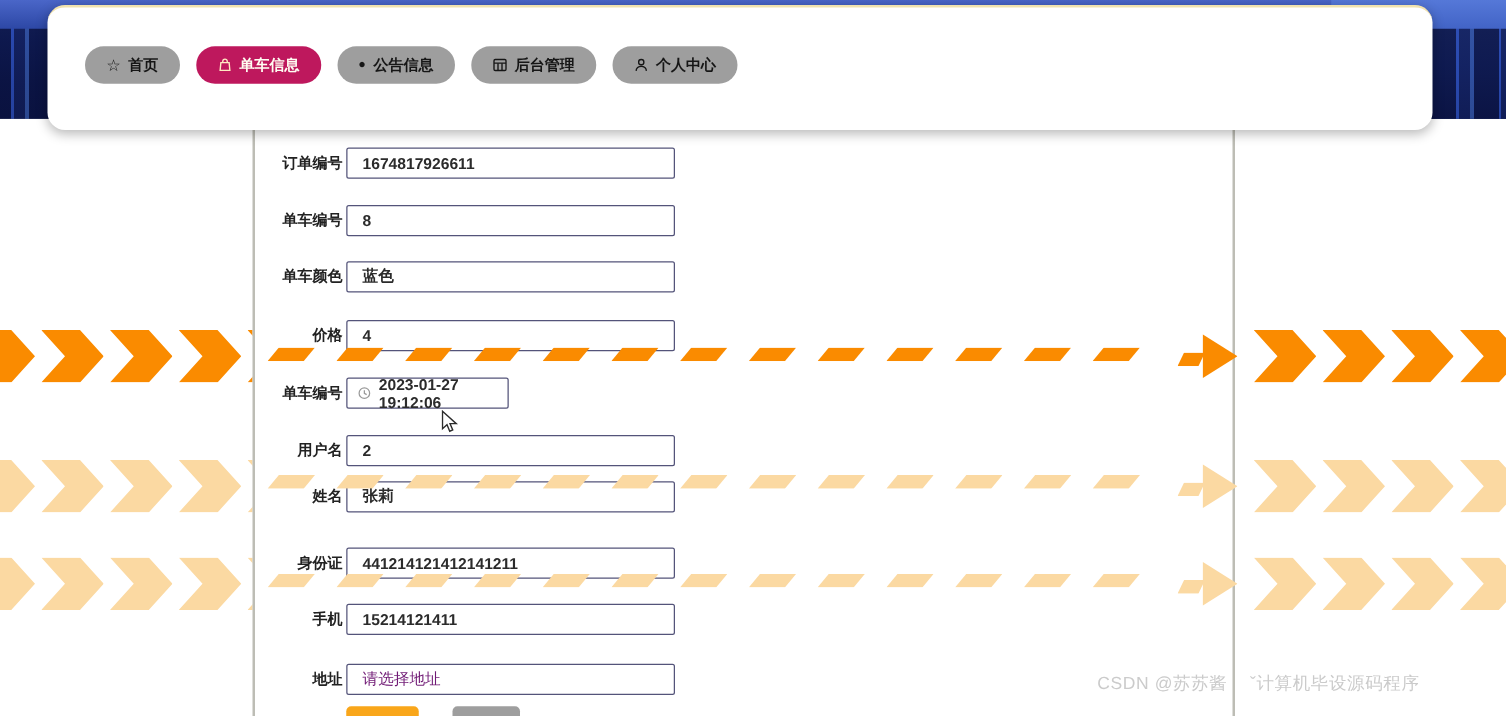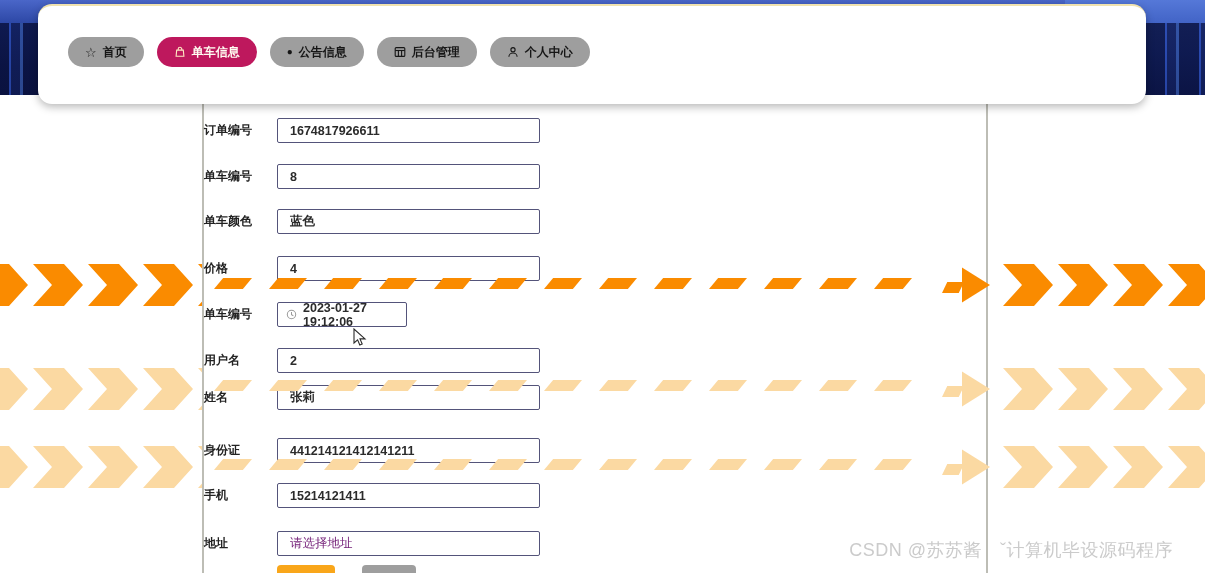--- a/index.html
+++ b/index.html
@@ -21,39 +21,39 @@
   .navbtns{position:absolute;left:30px;top:31px;display:flex;gap:13px;}
   .pill{height:30px;border-radius:15px;background:#9e9e9e;color:#161616;font-size:12px;font-weight:700;
         display:flex;align-items:center;gap:6px;padding:0 17px;cursor:pointer;white-space:nowrap;}
   .pill.active{background:#be185d;color:#fffdf2;}
   .pill .ic{display:flex;align-items:center;font-size:12px;line-height:1;}
 
   
   .panel{position:absolute;left:202px;top:95px;width:786px;height:478px;background:#fff;z-index:2;
          border-left:2px solid #bdbdb5;border-right:2px solid #bdbdb5;box-sizing:border-box;}
   .form-row{position:absolute;left:0;width:100%;height:25px;}
-  .f-label{position:absolute;left:0;top:0;width:70px;text-align:left;font-size:12px;font-weight:700;
+  .f-label{position:absolute;left:0;top:0;width:70px;text-align:right;font-size:12px;font-weight:700;
            color:#222;line-height:25px;box-sizing:border-box;padding-right:0;}
   .f-box{position:absolute;left:73px;top:0;width:263px;height:25px;border:1px solid#54547a;border-radius:2px;
          background:#fff;display:flex;align-items:center;gap:6px;padding:0 12px;box-sizing:border-box;
          font-size:12.5px;font-weight:700;color:#2b2b2b;cursor:text;}
   .f-box.narrow{width:130px;padding:0 8px;}
   .f-box .ph{color:#701a75;font-weight:400;}
   .f-box .clk{color:#9a9a9a;display:flex;align-items:center;}
   .btn{position:absolute;height:22px;border-radius:4px;cursor:pointer;}
 
   
   .chev,.dash,.ah{position:absolute;}
   .chev{width:50px;height:42px;clip-path:polygon(0 0,62% 0,100% 50%,62% 100%,0 100%,38% 50%);z-index:1;}
   .dash{width:38px;height:11px;clip-path:polygon(24% 0,100% 0,76% 100%,0 100%);z-index:4;}
   .ah{width:48px;height:40px;z-index:4;}
   .ah .tail{position:absolute;left:0;top:17px;width:22px;height:11px;clip-path:polygon(24% 0,100% 0,76% 100%,0 100%);}
   .ah .head{position:absolute;right:0;top:0;width:28px;height:40px;clip-path:polygon(0 6%,100% 50%,0 94%);}
 
-  .wm{position:absolute;top:538px;z-index:6;font-size:18px;color:#cbcbcb;letter-spacing:.5px;}
+  .wm{position:absolute;top:538px;z-index:6;font-size:14px;color:#cbcbcb;letter-spacing:.5px;}
   .wm.left{right:223px;} .wm.right{left:1000px;}
   .cursor{position:absolute;left:353px;top:328px;z-index:30;}
 </style>
 </head>
 <body>
 
 <div class="canvas">
   <div class="city"></div>
   <div id="deco">
       <div class="chev" style="left: -22px; top: 264px; background: rgb(250, 139, 0);"></div>

